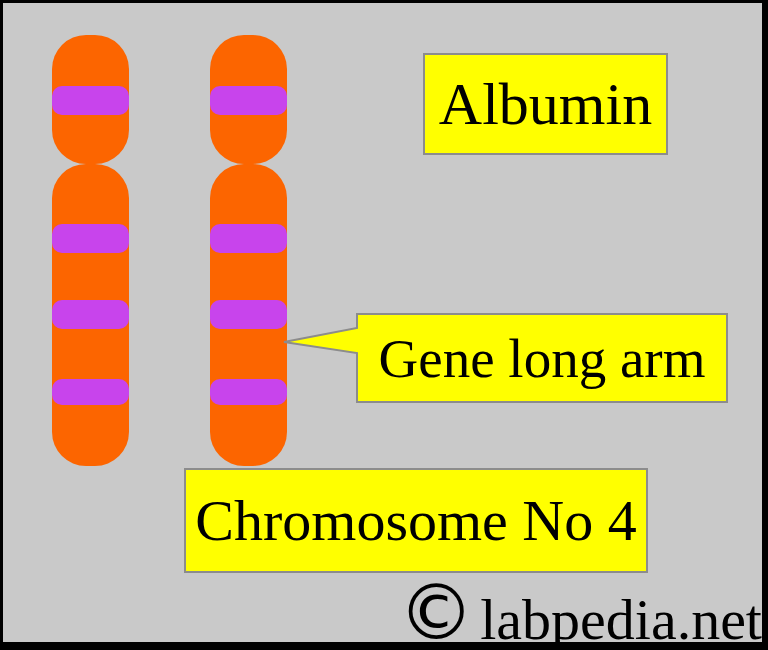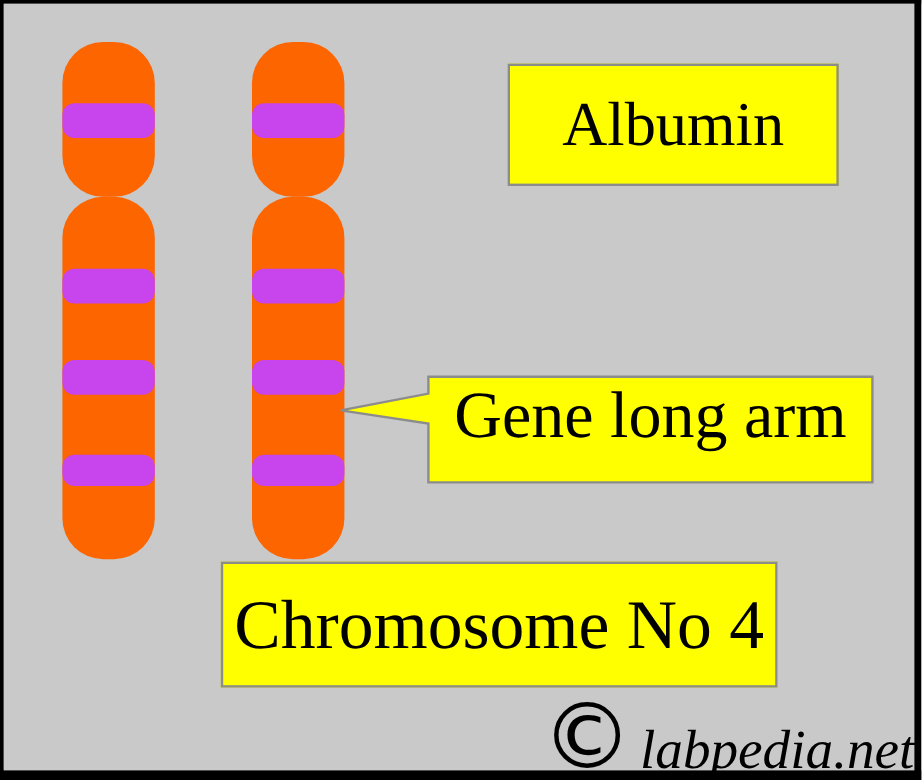--- a/index.html
+++ b/index.html
@@ -54,40 +54,41 @@
     border: 2px solid var(--box-border, #8C8C8C);
     display: flex;
     align-items: center;
     justify-content: center;
     color: var(--ink, #000000);
     box-sizing: border-box;
     white-space: nowrap;
   }
   .albumin-box {
     left: 423px; top: 53px;
-    width: 276px; height: 102px;
-    font-size: 52px;
+    width: 245px; height: 102px;
+    font-size: 60px;
     align-items: center;
   }
   .chromosome-box {
     left: 152px; top: 468px;
     width: 464px; height: 105px;
     font-size: 58px;
     margin-left: 32px;
   }
   .callout-svg {
     position: absolute;
     left: 280px; top: 310px;
     width: 452px; height: 96px;
   }
   .gene-text {
     position: absolute;
     left: 356px; top: 314px;
     width: 372px; height: 89px;
     display: flex;
+    align-items: center;
     justify-content: center;
     font-size: 55px;
     color: var(--ink, #000000);
     white-space: nowrap;
   }
   .watermark {
     position: absolute;
     right: 6px;
     bottom: 4px;
     display: flex;
@@ -96,22 +97,21 @@
     line-height: 0.92;
     white-space: nowrap;
   }
   .watermark .copyright-glyph {
     font-size: 76px;
     font-family: "DejaVu Sans", sans-serif;
     line-height: 0.8;
     margin-right: 6px;
   }
   .watermark .watermark-name {
-    font-size: 46px;
-    font-style: italic;
+    font-size: 58px;
   }
 </style>
 </head>
 <body>
 
 <div class="stage">
 
   <div class="chrom chrom-1">
     <div class="arm arm-short"></div>
     <div class="arm arm-long"></div>

